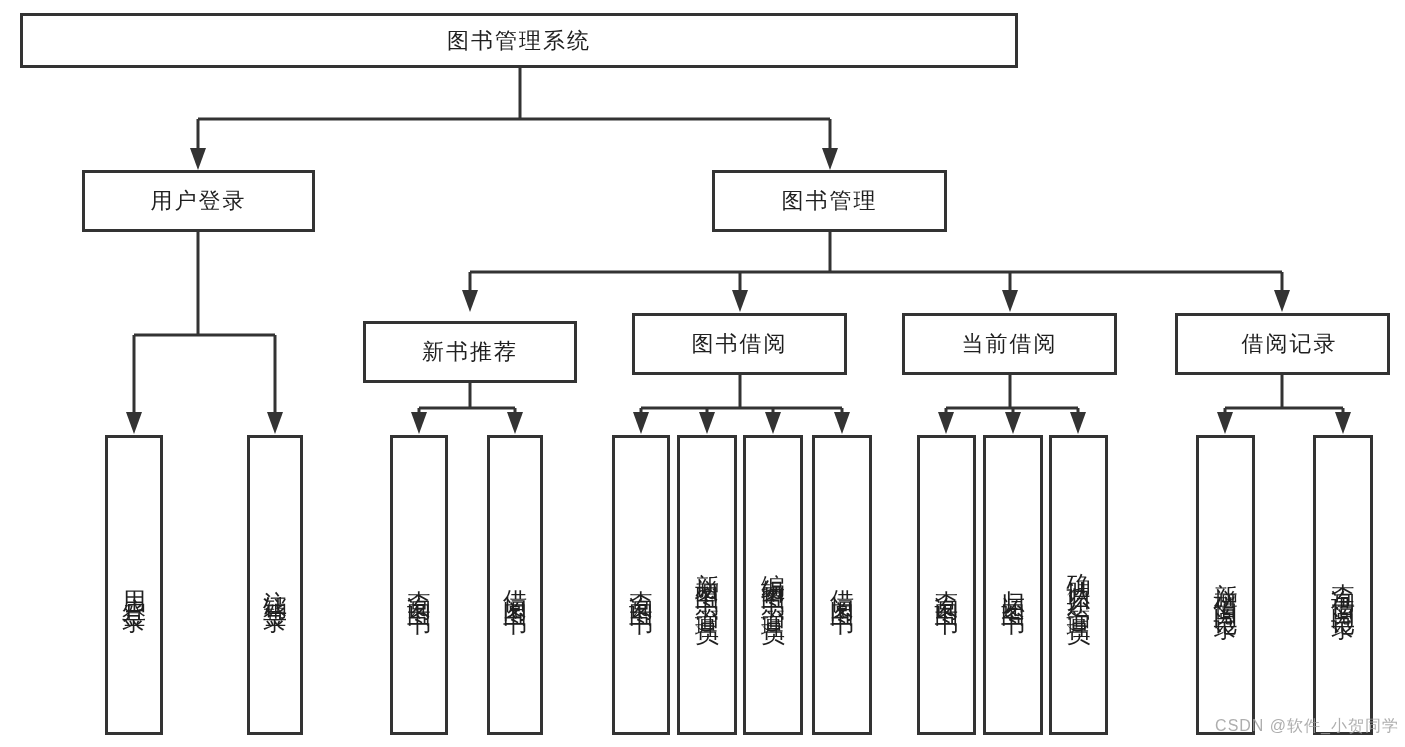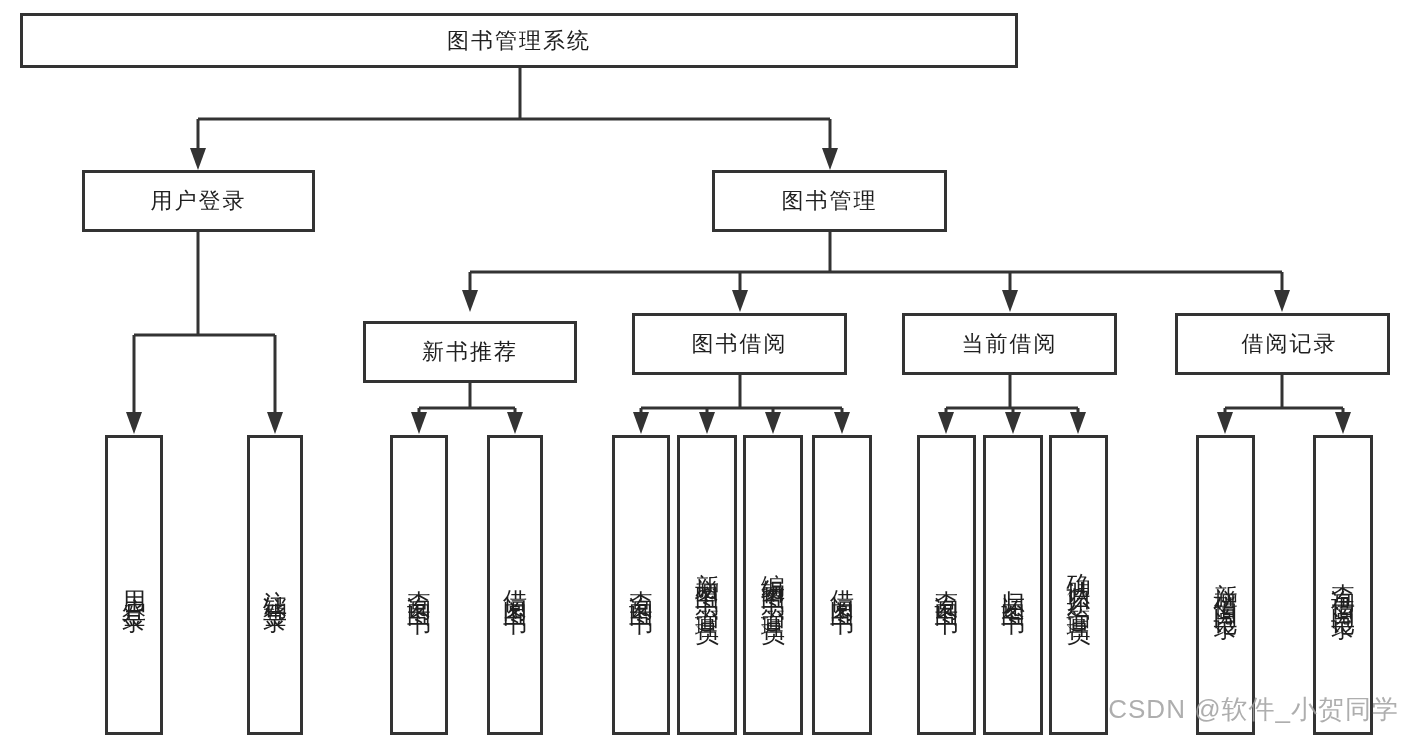--- a/index.html
+++ b/index.html
@@ -36,22 +36,22 @@
     writing-mode: vertical-rl;
     text-orientation: mixed;
     font-size: 24px;
     line-height: 1;
     letter-spacing: 7px;
     white-space: nowrap;
   }
   .watermark {
     position: absolute;
     right: 6px;
-    bottom: 20px;
-    font-size: 26px;
+    bottom: 10px;
+    font-size: 16px;
     letter-spacing: 1px;
     color: var(--watermark, #a0a0a0);
     opacity: 0.85;
     z-index: 3;
     white-space: nowrap;
   }
 </style>
 </head>
 <body>
 

